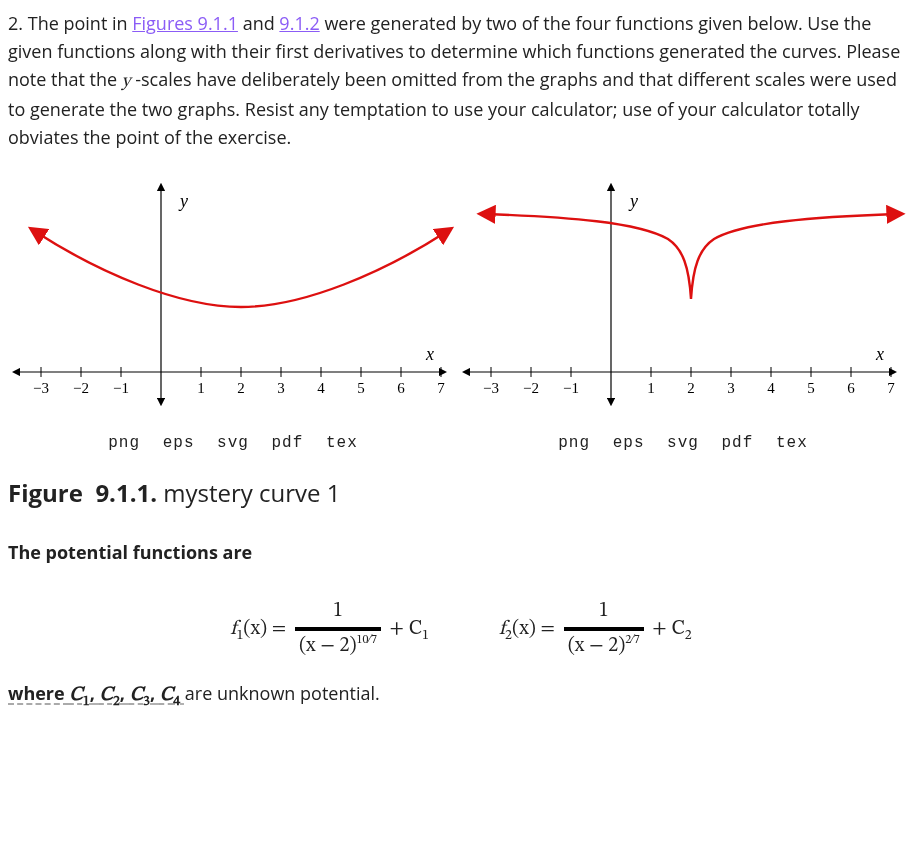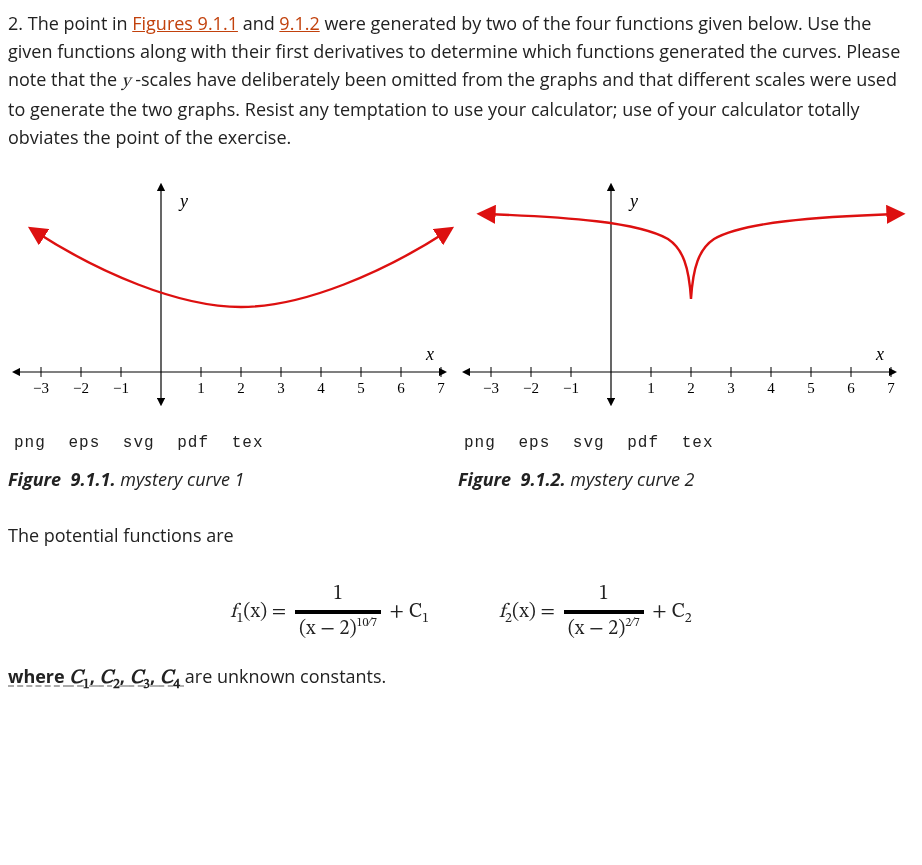--- a/index.html
+++ b/index.html
@@ -4,45 +4,45 @@
 <style>
   body {
     font-family: "Open Sans", "Helvetica Neue", Arial, sans-serif;
     font-size: 18px;
     color: #222;
     margin: 0;
     padding: 10px 8px;
     width: 906px;
     line-height: 1.55;
   }
-  .link { color: #c2410c; text-decoration: underline; }
+  .link { color: #8b5cf6; text-decoration: underline; }
   .problem p { margin: 0 0 6px 0; }
   .mathit { font-family: "Latin Modern", "STIX Two Math", "Cambria Math", Georgia, serif; font-style: italic; }
   .figures {
     display: flex;
     gap: 0px;
     margin-top: 26px;
   }
   .fig {
     width: 450px;
   }
   .fig svg { display:block; }
   .fmt-row {
     font-family: "Courier New", monospace;
     font-size: 16px;
     letter-spacing: 1px;
     margin: 14px 0 10px 0;
-    text-align:left;
+    text-align:center;
   }
   .fmt-row span { margin: 0 6px; }
-  .caption { font-size: 18px; margin: 10px 0 0 0; font-style: italic; }
+  .caption { font-size: 24px; margin: 18px 0 0 0; }
   .caption b { font-weight:700; }
   .axis-tick { font-family: Georgia, "Times New Roman", serif; font-size:15px; }
   .axis-label { font-family: "Latin Modern", Georgia, serif; font-style: italic; font-size:18px; }
-  .mid-line { margin-top: 28px; }
+  .mid-line { margin-top: 28px; font-weight: bold; }
   .eq-block {
     display:flex;
     justify-content:center;
     gap: 70px;
     margin: 29px 0 10px 0;
   }
   .eq-col { display:flex; flex-direction:column; gap:10px; }
   .math {
     font-family: "STIX Two Math", "Latin Modern Math", "Cambria Math", Georgia, serif;
     font-size: 20px;
@@ -171,23 +171,20 @@
                C 235 90, 241 72, 256 62
                C 286 45, 356 40, 438 37" fill="none" stroke="#dd1010" stroke-width="2.4" marker-start="url(#arrR)" marker-end="url(#arrR)"></path>
     </svg>
     <div class="fmt-row">
       <span>png</span>
       <span>eps</span>
       <span>svg</span>
       <span>pdf</span>
       <span>tex</span>
     </div>
-    <div class="caption">
-      <b>Figure&nbsp; 9.1.2.</b><span> mystery curve 2</span>
-    </div>
   </div>
 </div>
 
 <p class="mid-line">The potential functions are</p>
 
 <div class="eq-block">
   <div class="eq-col">
     <div class="math">
       <span style="font-style:italic">f</span><span class="sub">1</span><span>(x) = </span>
       <span class="frac"><span class="num">1</span><span class="den"><span>(x − 2)</span><span class="sup">10⁄7</span></span></span>
@@ -199,14 +196,14 @@
       <span style="font-style:italic">f</span><span class="sub">2</span><span>(x) = </span>
       <span class="frac"><span class="num">1</span><span class="den"><span>(x − 2)</span><span class="sup">2⁄7</span></span></span>
       <span> + C</span><span class="sub">2</span>
     </div>
   </div>
 </div>
 
 <p>
   <span class="dashed">
   <span>where </span><span class="math"><span style="font-style:italic">C</span><span class="sub">1</span></span><span>, </span><span class="math"><span style="font-style:italic">C</span><span class="sub">2</span></span><span>, </span><span class="math"><span style="font-style:italic">C</span><span class="sub">3</span></span><span>, </span><span class="math"><span style="font-style:italic">C</span><span class="sub">4</span></span>
-  </span><span> are unknown constants.</span>
+  </span><span> are unknown potential.</span>
 </p>
 
 </body></html>

